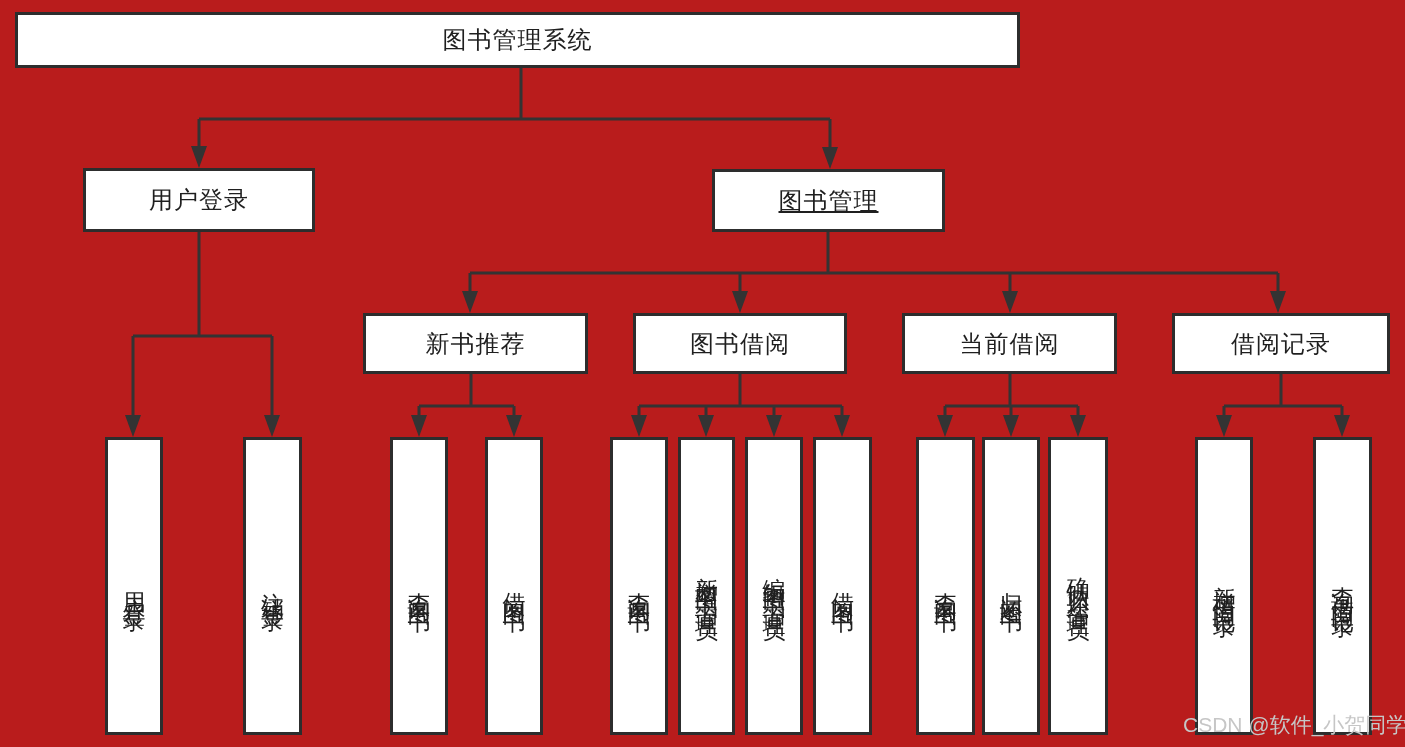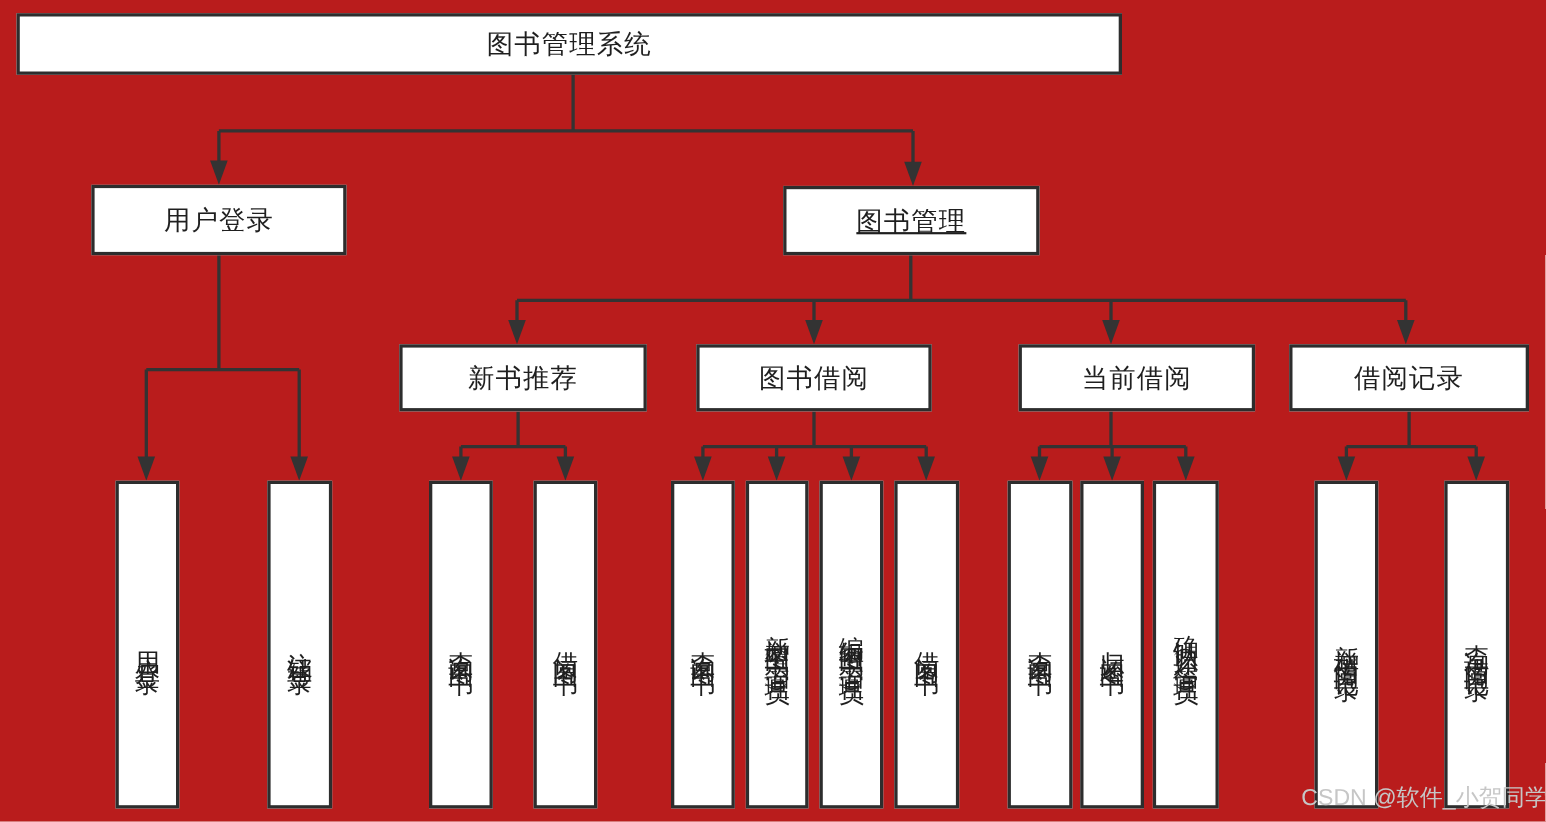--- a/index.html
+++ b/index.html
@@ -106,21 +106,21 @@
   <div class="node" style="left:712px; top:169px; width:233px; height:63px;text-decoration:underline;">
     <span>图书管理</span>
   </div>
 
   <div class="node" style="left:363px; top:313px; width:225px; height:61px;">
     <span>新书推荐</span>
   </div>
   <div class="node" style="left:633px; top:313px; width:214px; height:61px;">
     <span>图书借阅</span>
   </div>
-  <div class="node" style="left:902px; top:313px; width:215px; height:61px;margin-left:24px;">
+  <div class="node" style="left:902px; top:313px; width:215px; height:61px;">
     <span>当前借阅</span>
   </div>
   <div class="node" style="left:1172px; top:313px; width:218px; height:61px;text-align:center;">
     <span>借阅记录</span>
   </div>
 
   <div class="leaf" style="left:105px; width:58px;">
     <span class="v-label">用户登录</span>
   </div>
   <div class="leaf" style="left:243px; width:59px;">

